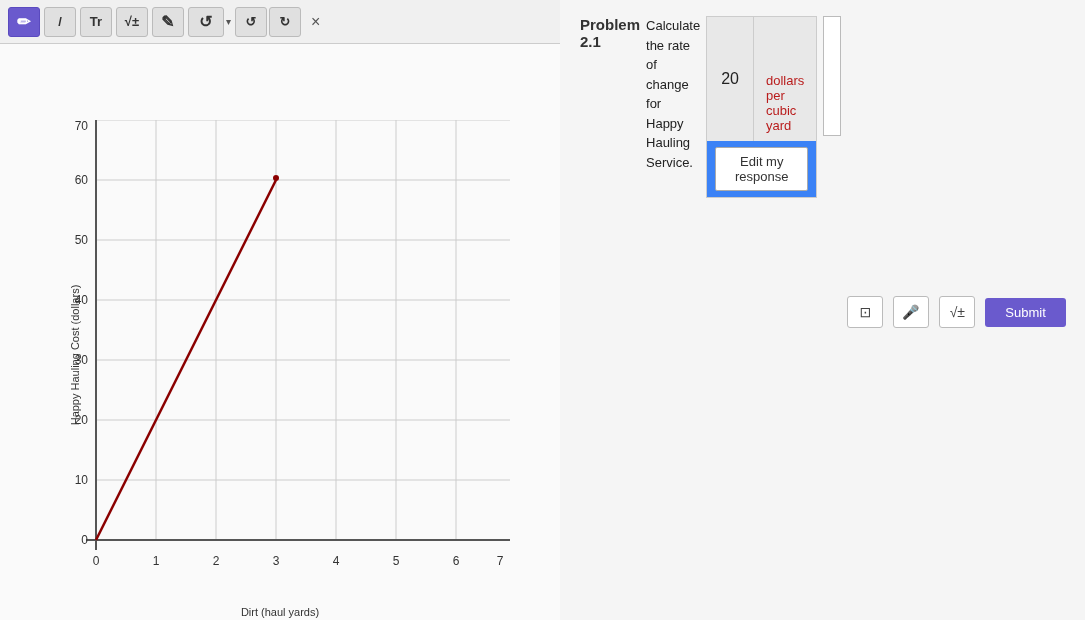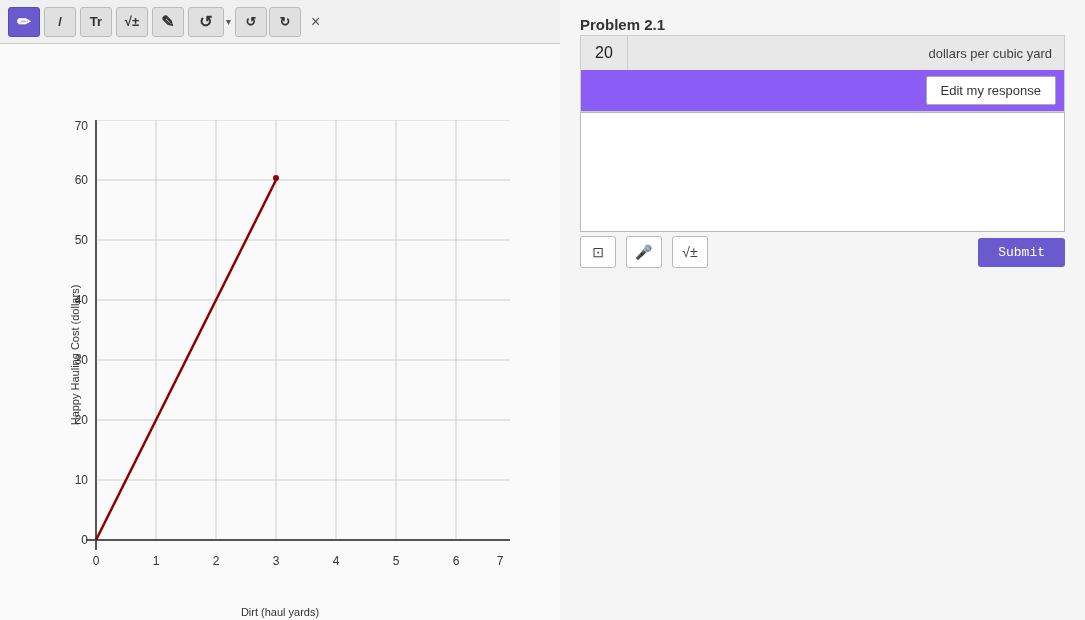--- a/index.html
+++ b/index.html
@@ -119,23 +119,23 @@
       top: 0; left: 0;
       width: 100%;
       height: 100%;
     }
     
     .right-panel {
       width: 525px;
       height: 620px;
       background: #f5f5f5;
       display: flex;
-      flex-direction: column;
+      flex-direction: row;
       padding: 16px 20px;
-      gap: 0;
+      gap: 6px;
       overflow-y: auto;
     }
     .problem-title {
       font-size: 15px;
       font-weight: bold;
       color: #333;
       margin-bottom: 2px;
     }
     .problem-text {
       font-size: 13px;
@@ -194,21 +194,20 @@
     }
     .submit-btn {
       margin-left: auto;
       background: #6a5acd;
       color: white;
       border: none;
       padding: 7px 20px;
       font-size: 13px;
       border-radius: 3px;
       cursor: pointer;
-      font-family: Liberation Mono, monospace;
     }
     .answer-section {
       display: flex;
       flex-direction: column;
       gap: 0;
     }
     .answer-top {
       display: flex;
       align-items: stretch;
       background: #e8e8e8;
@@ -219,30 +218,31 @@
       padding: 8px 14px;
       font-size: 16px;
       color: #222;
       border-right: 1px solid #ccc;
       display: flex;
       align-items: center;
     }
     .answer-unit-right {
       padding: 8px 12px;
       font-size: 13px;
-      color: #404040;
+      color: #b91c1c;
       display: flex;
       align-items: center;
       justify-content: flex-end;
       flex: 1;
+      margin-top: 48px;
     }
     .edit-row {
       display: flex;
       justify-content: flex-end;
-      background: #8b5cf6;
+      background: #3b82f6;
       border: 1px solid #ccc;
       border-top: none;
       padding: 6px 8px;
     }
   </style>
 </head>
 <body>
 
 <div class="main-container">
 
@@ -315,20 +315,21 @@
         </svg>
       </div>
     </div>
   </div>
 
   <div class="right-panel">
 
     <div class="problem-title">Problem 2.1</div>
 
 
+    <div class="question-text">Calculate the rate of change for Happy Hauling Service.</div>
 
     <div class="answer-section">
       <div class="answer-top">
         <div class="answer-number">20</div>
         <div class="answer-unit-right">dollars per cubic yard</div>
       </div>
       <div class="edit-row">
         <button class="edit-response-btn">Edit my response</button>
       </div>
     </div>

